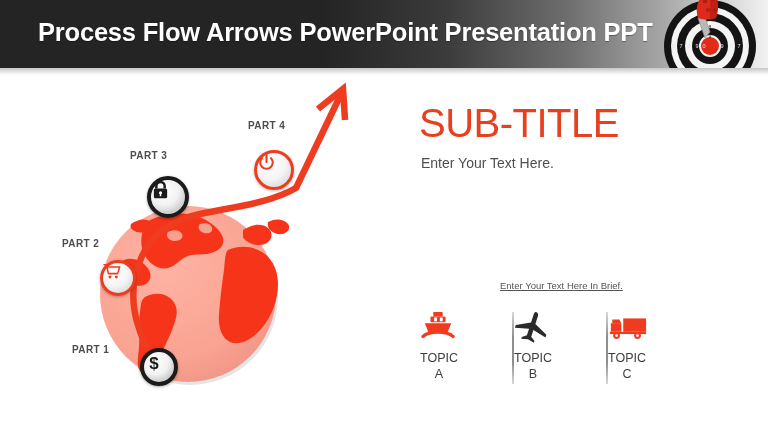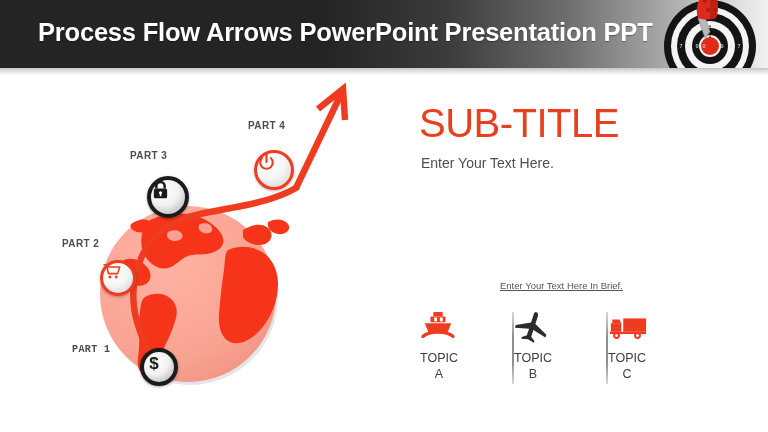--- a/index.html
+++ b/index.html
@@ -30,21 +30,21 @@
   }
 
   
   #diagram { position:absolute; left:0; top:72px; width:400px; height:360px; }
   #diagram svg { position:absolute; left:0; top:0; }
 
   .part-label {
     position:absolute; font-size:10px; font-weight:bold;
     color:#4d4d4d; letter-spacing:.4px; white-space:nowrap;
   }
-  #part-1-label { left:72px; top:272px;font-family:Liberation Mono, monospace; }
+  #part-1-label { left:72px; top:272px; }
   #part-2-label { left:62px; top:166px; }
   #part-3-label { left:130px; top:78px; }
   #part-4-label { left:248px; top:48px; }
 
   
   .node { position:absolute; border-radius:50%; display:flex;
           align-items:center; justify-content:center; }
   .node-dark {
     background:radial-gradient(circle at 38% 32%, #ffffff 0%, #f2f2f2 46%, #dddddd 62%, #cfcfcf 72%);
     border:4px solid #1b1b1b;

